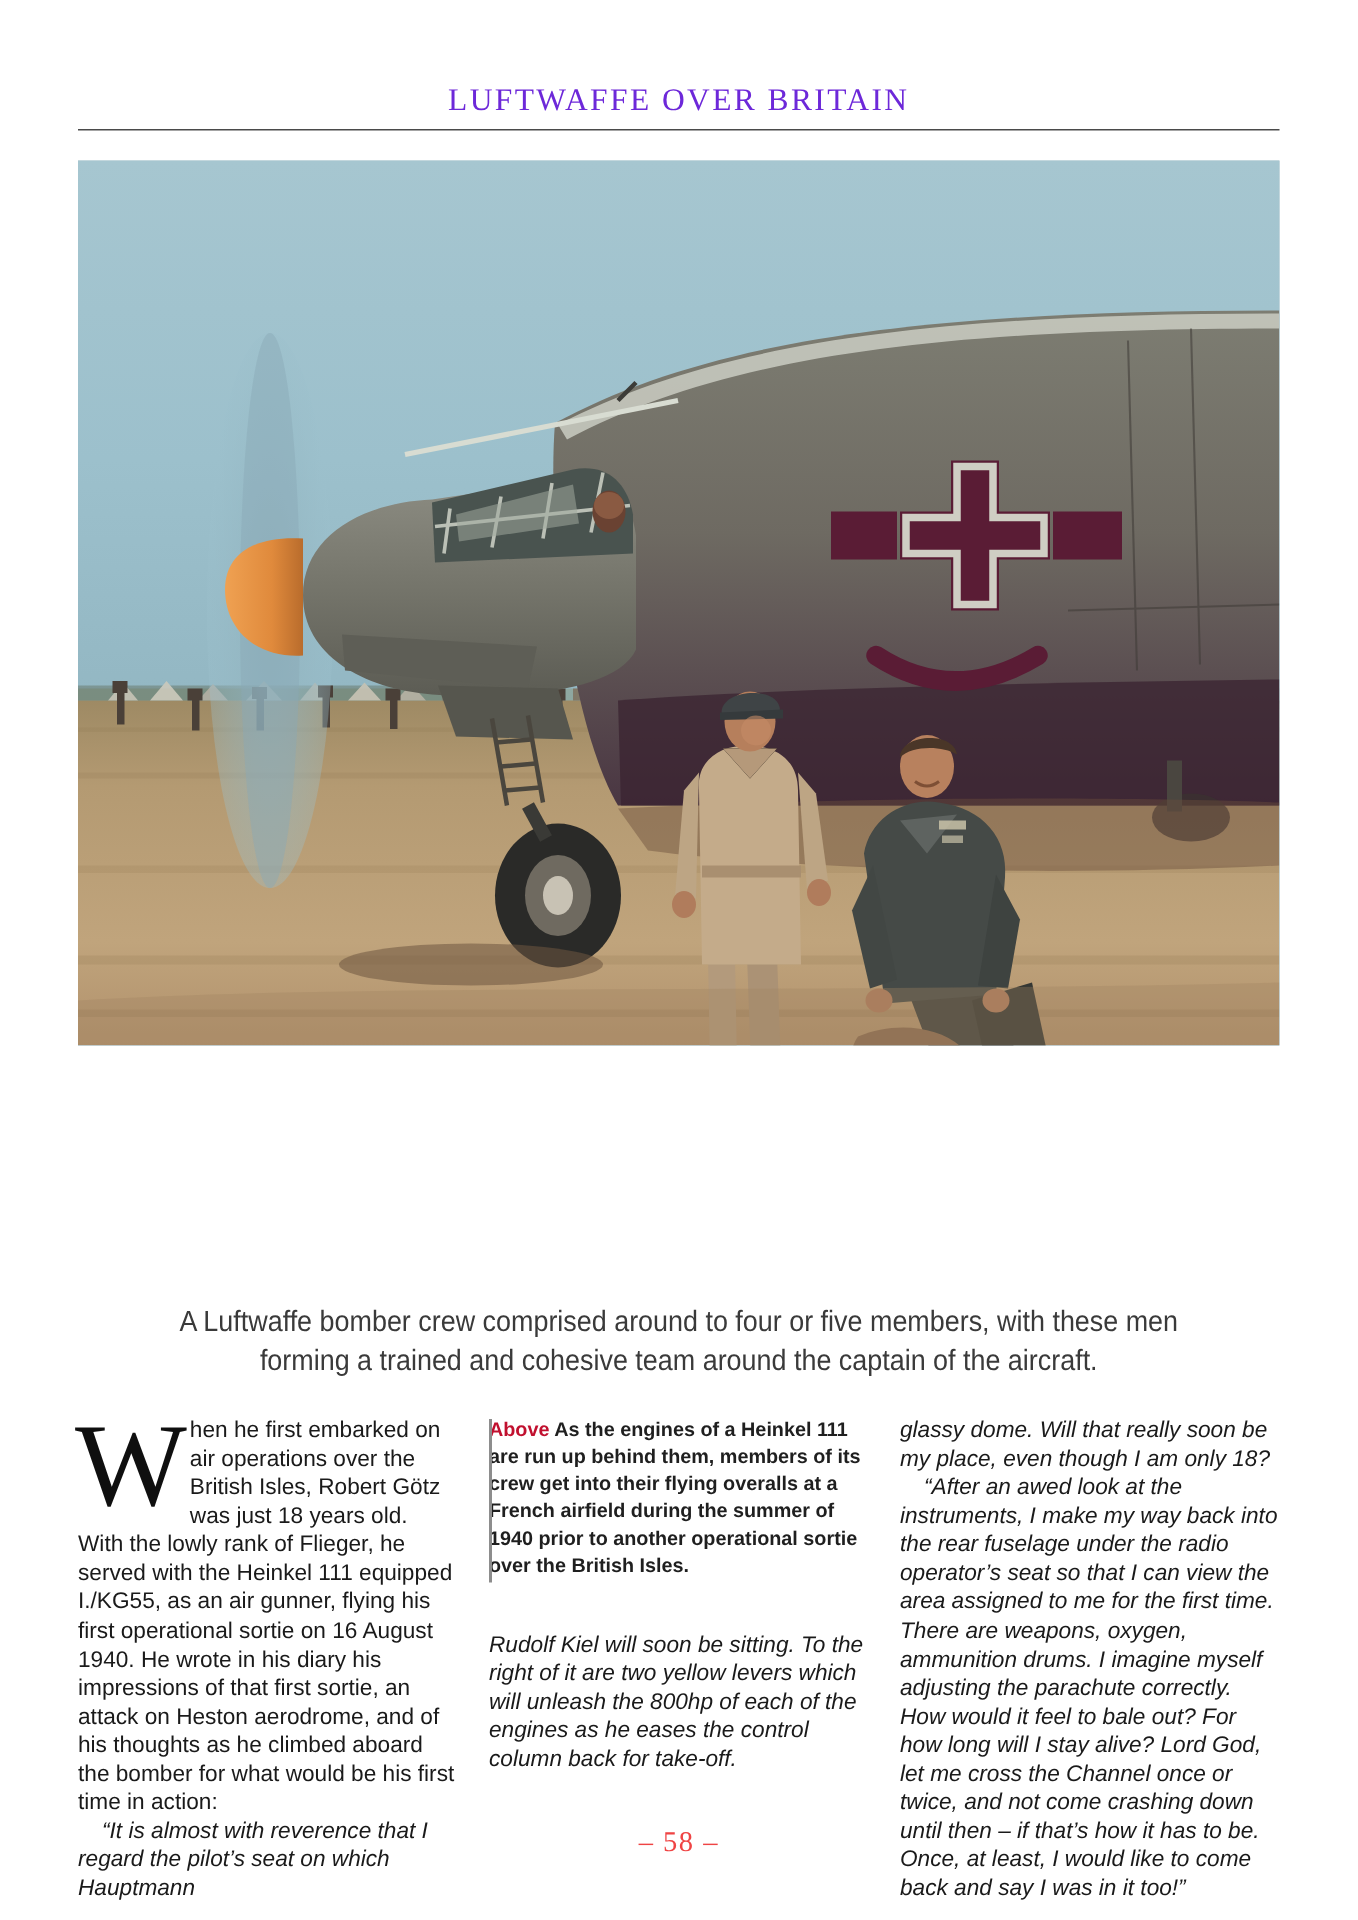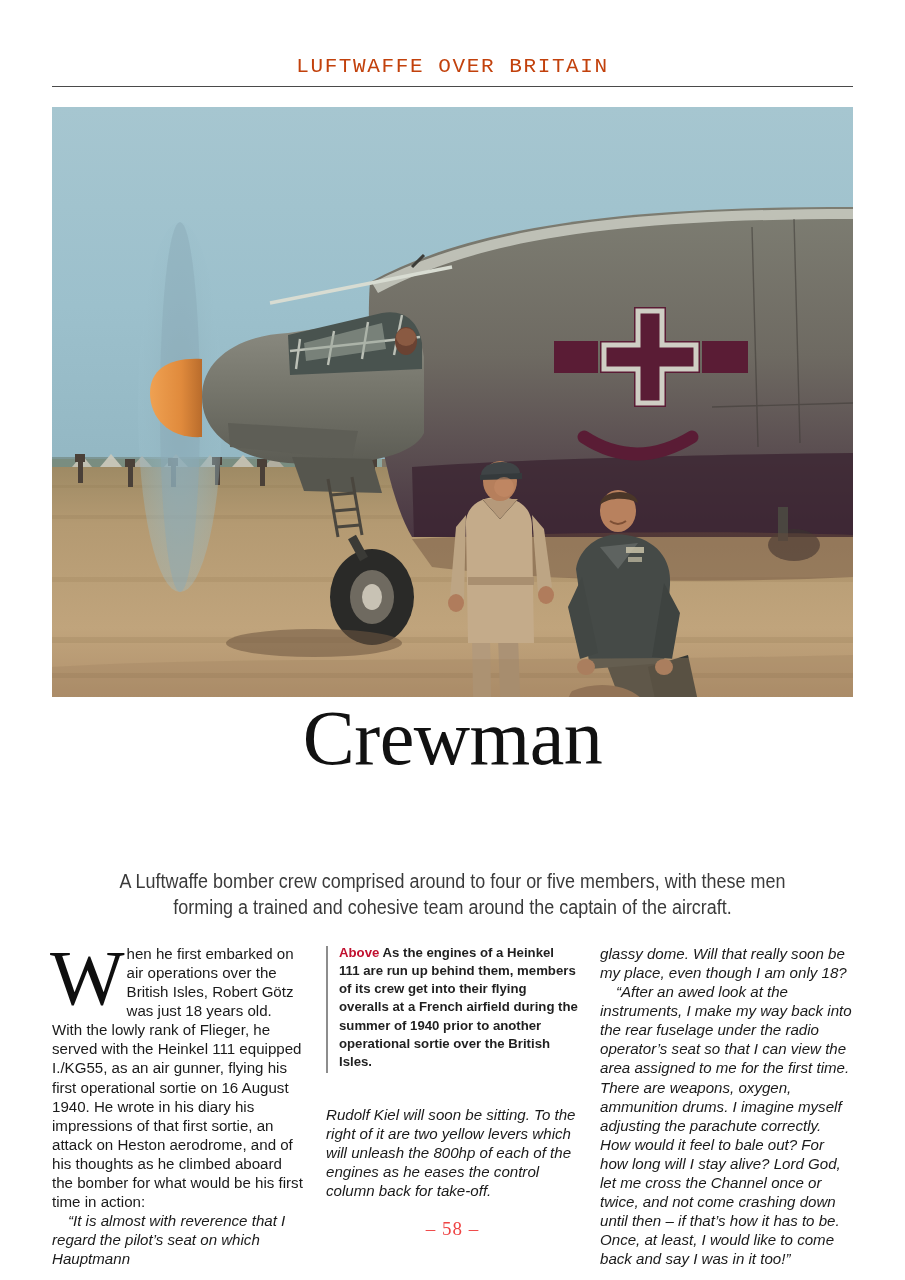--- a/index.html
+++ b/index.html
@@ -18,24 +18,24 @@
 
   
   #running-head {
     position: absolute;
     left: 52px;
     top: 55px;
     width: 801px;
     text-align: center;
   }
   #running-head .rh-text {
-    font-family: Liberation Mono, monospace;
+    font-family: Liberation Serif, serif;
     font-size: 21px;
     letter-spacing: 1.6px;
-    color: #c2410c;
+    color: #6d28d9;
     display: block;
     line-height: 1.1;
   }
   #running-head .rh-rule {
     display: block;
     margin-top: 8px;
     height: 1px;
     background: #4a4a4a;
     width: 100%;
   }
@@ -120,21 +120,20 @@
   }
   .dropcap-body {
     font-family: Liberation Sans, sans-serif;
     font-size: 15.1px;
     line-height: 1.265;
   }
 
   
   #caption {
     position: relative;
-    padding-left: 13px;
     font-family: "Liberation Sans", sans-serif;
     font-size: 13.2px;
     font-weight: bold;
     line-height: 1.375;
     color: #1f1f1f;
   }
   #caption .cap-rule {
     position: absolute;
     left: 0; top: 2px;
     width: 2px;
@@ -389,21 +388,20 @@
     <ellipse cx="222" cy="658" rx="36" ry="16" fill="#6d4440"></ellipse>
     <ellipse cx="214" cy="653" rx="24" ry="10" fill="#855450"></ellipse>
 
     <ellipse cx="598" cy="662" rx="26" ry="12" fill="#7a5a44"></ellipse>
 
     <path d="M0 560 C 200 548, 480 556, 801 548 L 801 590 L 0 590 Z" fill="#a08560" opacity="0.35"></path>
   </svg>
 </div>
 
 <div id="headline">
-  <span class="hl-line">Crewman</span>
 </div>
 
 <div id="standfirst">A Luftwaffe bomber crew comprised around to four or five members, with these men forming a trained and cohesive team around the captain of the aircraft.</div>
 
 <div id="columns">
 
   <div class="col">
     <div class="dropcap-wrap">
       <span class="dropcap">W</span>
       <span class="dropcap-body">hen he first embarked on air operations over the British Isles, Robert Götz was just 18 years old. With the lowly rank of Flieger, he served with the Heinkel 111 equipped I./KG55, as an air gunner, flying his first operational sortie on 16 August 1940. He wrote in his diary his impressions of that first sortie, an attack on Heston aerodrome, and of his thoughts as he climbed aboard the bomber for what would be his first time in action:</span>

